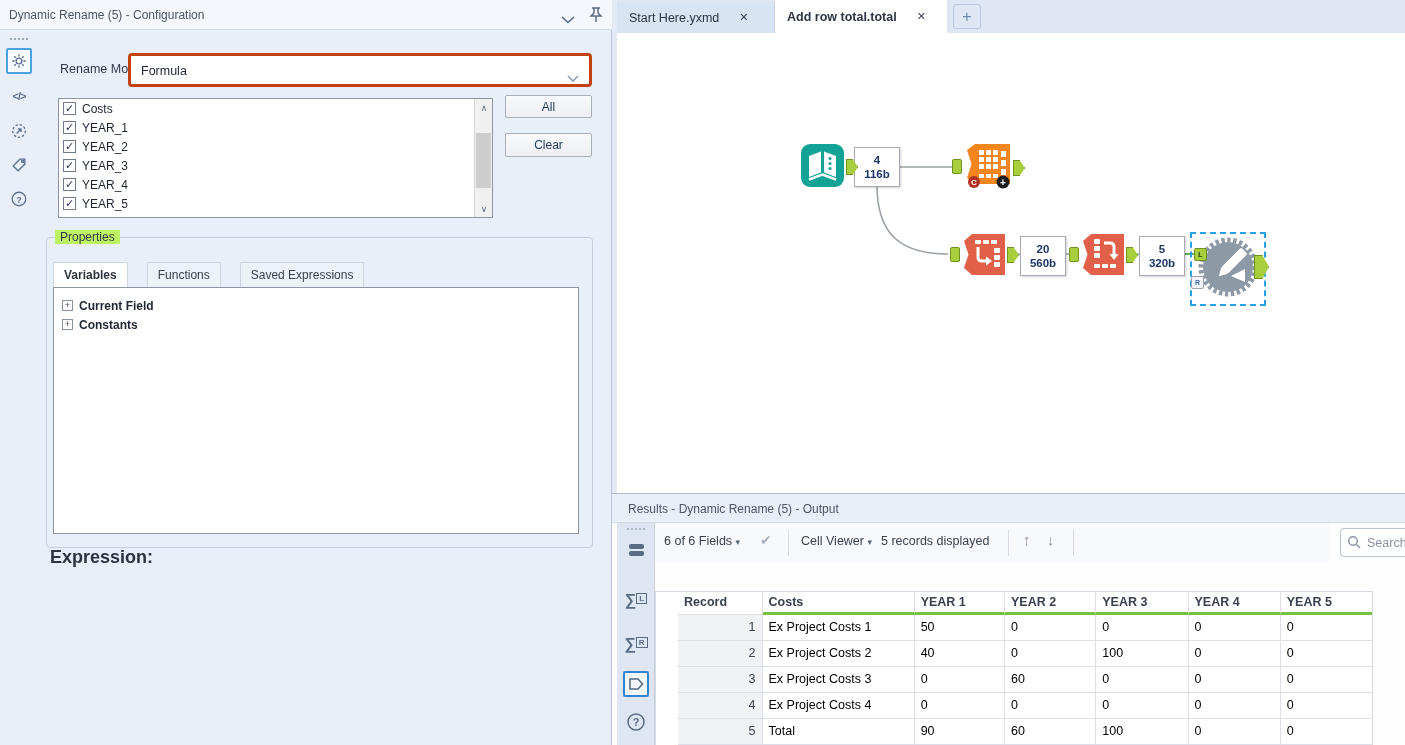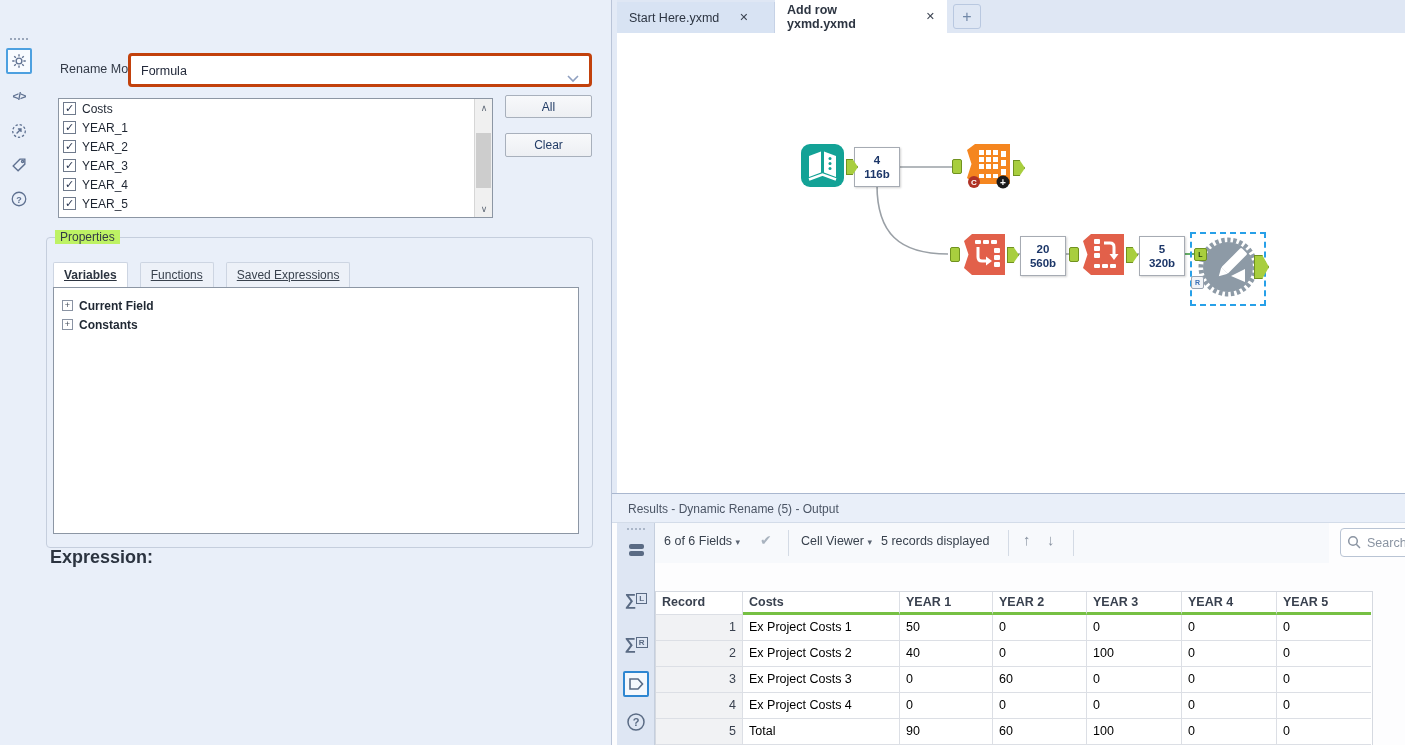--- a/index.html
+++ b/index.html
@@ -35,21 +35,21 @@
   .sc-btn { position:absolute; left:0; width:18px; height:17px; display:flex; align-items:center; justify-content:center; font-size:9px; color:#5e6876; cursor:pointer; }
   .sc-thumb { position:absolute; left:1px; top:34px; width:15px; height:55px; background:#cdcdcd; cursor:grab; }
 
   .btn { position:absolute; left:467px; width:87px; height:24px; background:linear-gradient(#f8f9fb,#edeff3); border:1px solid #a8b0bc; border-radius:2px; font-size:12px; color:#223c66; display:flex; align-items:center; justify-content:center; cursor:pointer; }
   .btn-all { top:65px; height:23px; }
   .btn-clear { top:103px; }
 
   .groupbox { position:absolute; left:8px; top:207px; width:547px; height:311px; border:1px solid #c5cedd; border-radius:4px; }
   .group-label { position:absolute; left:8px; top:-8px; background:#bef264; padding:0 5px; font-size:12px; color:#333a47; }
   .ptabs { position:absolute; left:6px; top:24px; display:flex; }
-  .ptab { height:25px; padding:5px 10px 0; font-size:12px; color:#39424e; background:#edf1f8; border:1px solid #cdd5e2; border-bottom:none; margin-right:12px; cursor:pointer; border-radius:2px 2px 0 0;text-decoration:underline; }
+  .ptab { height:25px; padding:5px 10px 0; font-size:12px; color:#39424e; background:#edf1f8; border:1px solid #cdd5e2; border-bottom:none; margin-right:19px; cursor:pointer; border-radius:2px 2px 0 0; }
   .ptab.active { background:#fff; font-weight:600; color:#2c3440; position:relative; z-index:2; }
   .treebox { position:absolute; left:6px; top:49px; width:526px; height:247px; background:#fff; border:1px solid #8c96a4; z-index:1; }
   .tree-item { display:flex; align-items:center; height:19px; padding-left:8px; }
   .expander { width:11px; height:11px; border:1px solid #8a93a3; display:flex; align-items:center; justify-content:center; font-size:9px; line-height:9px; color:#47505e; margin-right:6px; cursor:pointer; flex:0 0 11px; }
   .tree-label { font-size:12px; font-weight:700; color:#1f2732; }
 
   .expr-label { position:absolute; left:12px; top:517px; font-size:18px; font-weight:600; color:#2c3440; }
   .exprbox { position:absolute; left:12px; top:539px; width:530px; height:176px; background:#fff; border:1px solid #7f8896; border-bottom:none; padding:3px 5px; font-family:"DejaVu Sans Mono","Liberation Mono",monospace; font-size:12px; color:#14202e; white-space:pre; cursor:text; }
 
   
@@ -92,35 +92,48 @@
   .rt-caret { font-size:9px; color:#5b6472; }
   .rt-sep { position:absolute; top:7px; width:1px; height:26px; background:#d4dbe5; }
   .rt-arrow { font-size:15px; color:#8a94a2; cursor:pointer; }
   .rt-check { color:#a9b3bf; font-size:14px; }
   .searchbox { position:absolute; left:685px; top:5px; width:95px; height:29px; }
   .searchbox input { width:100%; height:100%; border:1px solid #b9c4d4; border-radius:4px; padding:0 6px 0 26px; font-size:12.5px; color:#4a5566; font-family:inherit; background:#fff; }
   .searchbox input::placeholder { color:#8a94a2; }
   .search-ico { position:absolute; left:7px; top:7px; }
 
   .grid { position:absolute; left:43px; top:68px; width:718px; background:#fff; border:1px solid #d5d9e0; font-size:12.5px; }
-  .g-row { display:flex; }
+  .g-row { display:flex;padding-left:22px; }
   .g-cell { border-right:1px solid #dcdfe5; border-bottom:1px solid #dcdfe5; overflow:hidden; white-space:nowrap; }
   .c0 { width:87px; } .c1 { width:157px; } .c2 { width:93px; } .c3 { width:94px; }
   .c4 { width:95px; } .c5 { width:95px; } .c6 { width:94px; border-right:none; }
   .g-head .g-cell { height:23px; padding:3px 6px 0; font-weight:700; color:#39414f; border-bottom:3px solid #76c043; background:#fff; }
   .g-head .c0 { border-bottom:1px solid #dcdfe5; }
   .g-body .g-cell { height:26px; padding:5px 6px 0; color:#000000; background:#fff; }
   .g-body .c0 { background:#f1f2f4; text-align:right; color:#39414f; }
 </style>
 </head>
 <body>
 
 <div class="app">
 
   <div class="config-panel">
+    <div class="config-header">
+      <div class="config-title">Dynamic Rename (5) - Configuration</div>
+      <div class="hdr-chevron">
+        <svg width="16" height="10" viewBox="0 0 16 10">
+            <path d="M2 2 l6 5.5 L14 2" stroke="#5a6b84" stroke-width="1.6" fill="none"></path>
+          </svg>
+      </div>
+      <div class="hdr-pin">
+        <svg width="20" height="20" viewBox="0 0 20 20">
+            <path d="M6 3 h8 M8 3 v5 l-3 3 h10 l-3 -3 v-5 M10 11 v6" stroke="#5a6b84" stroke-width="1.5" fill="none"></path>
+          </svg>
+      </div>
+    </div>
 
     <div class="config-strip">
       <div class="strip-dots"></div>
       <div class="strip-icon sel" style="top:18px;">
         <svg width="18" height="18" viewBox="0 0 20 20" fill="none" stroke="#5f7191" stroke-width="1.5">
           <circle cx="10" cy="10" r="3.2"></circle>
           <path d="M10 2.5v2.6 M10 14.9v2.6 M2.5 10h2.6 M14.9 10h2.6 M4.7 4.7l1.8 1.8 M13.5 13.5l1.8 1.8 M15.3 4.7l-1.8 1.8 M6.5 13.5l-1.8 1.8"></path>
         </svg>
       </div>
       <div class="strip-icon" style="top:53px;">
@@ -228,21 +241,21 @@
     </div>
   </div>
 
   <div class="workspace">
     <div class="tabbar">
       <div class="doc-tab" style="left:0; width:158px;">
         <span>Start Here.yxmd</span>
         <span class="x">✕</span>
       </div>
       <div class="doc-tab active" style="left:158px; width:172px;">
-        <span>Add row yxmd.yxmd</span>
+        <span>Add row total.total</span>
         <span class="x">✕</span>
       </div>
       <div class="tab-plus">+</div>
     </div>
 
     <div class="canvas">
       <svg class="wires" viewBox="0 0 788 460">
         <path d="M233 134 H 335" stroke="#9aa0a6" stroke-width="1.6" fill="none"></path>
         <path d="M260 152 C 260 200 282 221 331 221" stroke="#9aa0a6" stroke-width="1.6" fill="none"></path>
         <path d="M401 221 H 452" stroke="#9aa0a6" stroke-width="1.6" fill="none"></path>

